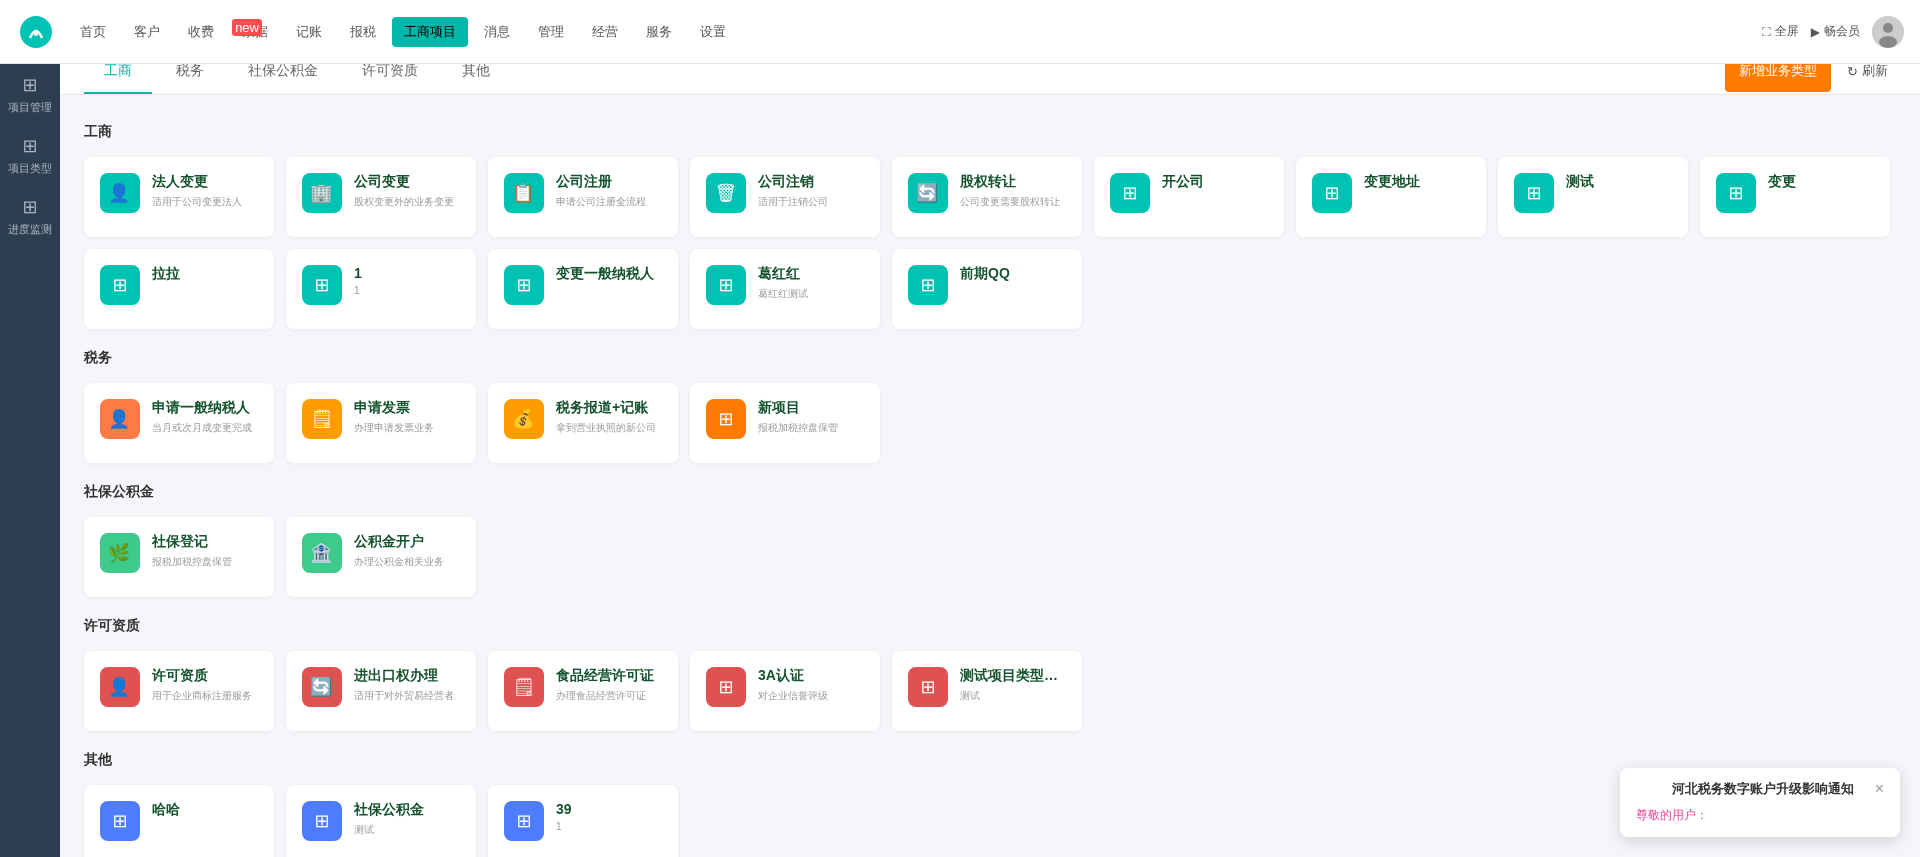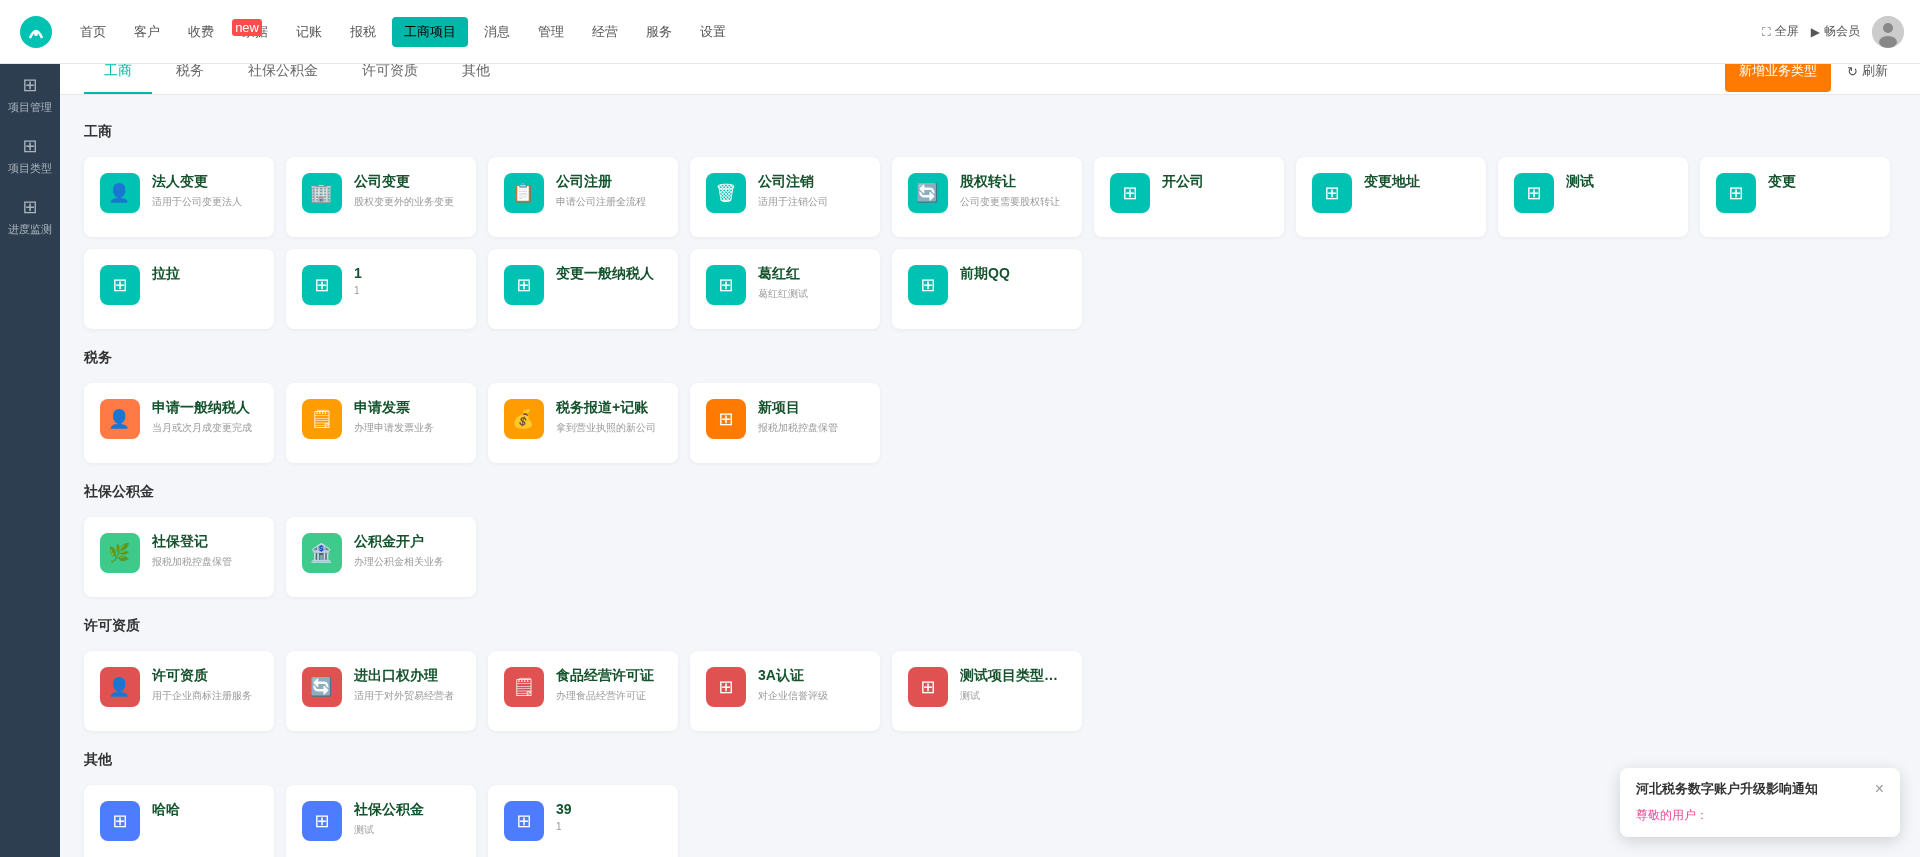--- a/index.html
+++ b/index.html
@@ -239,20 +239,21 @@
       width: 280px;
       padding: 12px 16px;
       font-size: 12px;
       z-index: 200;
     }
     .notification-header {
       display: flex;
       justify-content: space-between;
       align-items: flex-start;
       margin-bottom: 8px;
+      margin-left: 36px;
     }
     .notification-title { font-weight: 600; color: #333; font-size: 13px; }
     .notification-close { cursor: pointer; color: #999; font-size: 16px; }
     .notification-body { color: #ec4899; line-height: 1.6; }
   </style>
 </head>
 <body>
 
 <div class="top-nav">
   <div class="top-nav-logo">

